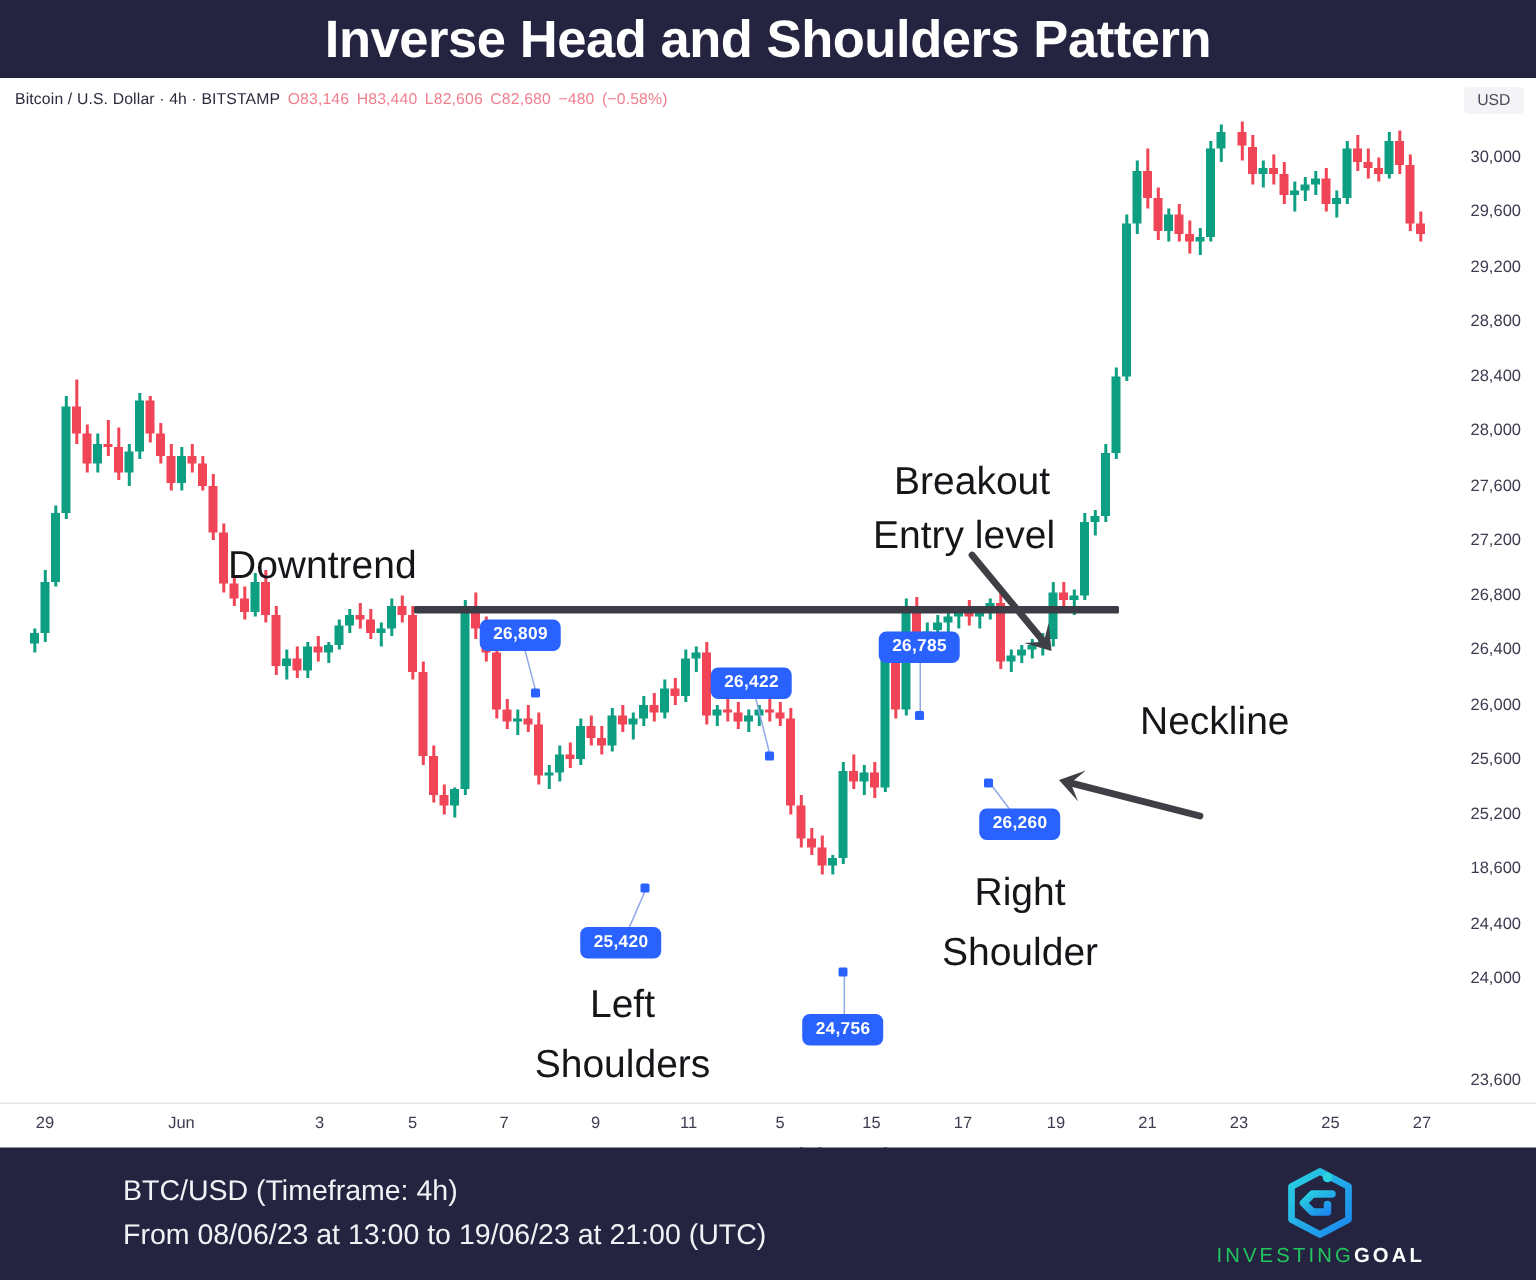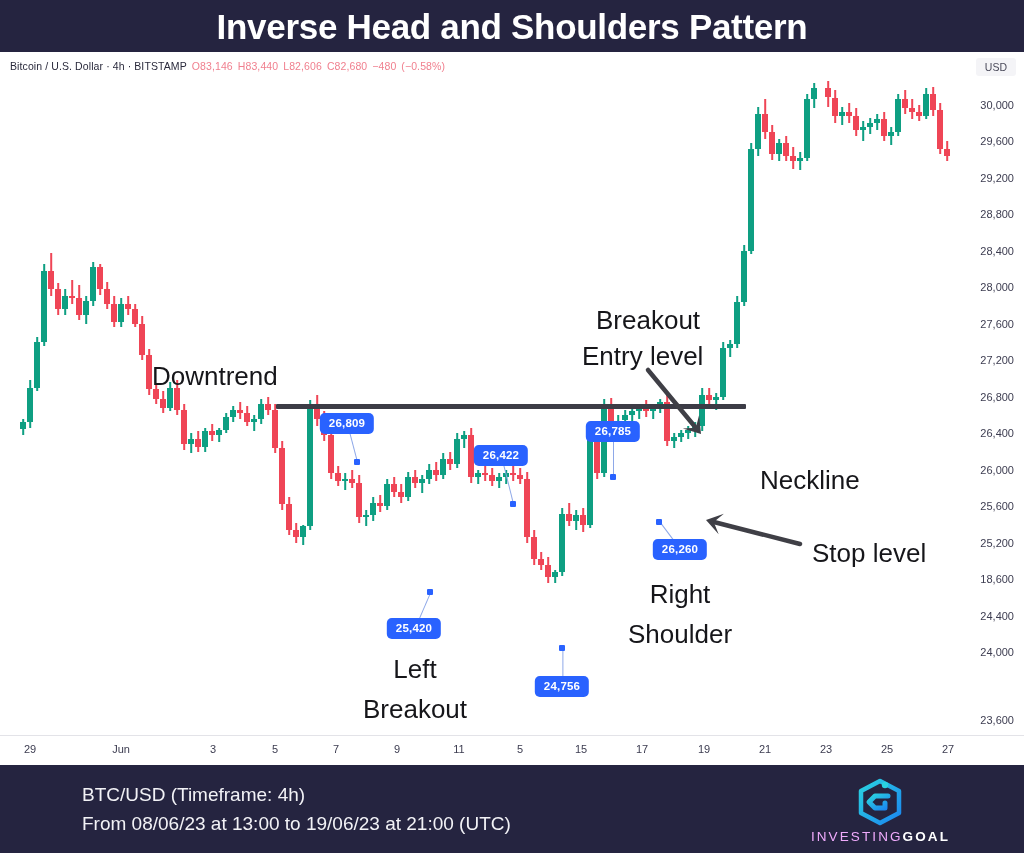--- a/index.html
+++ b/index.html
@@ -123,21 +123,21 @@
   }
   .footer-text {
     position: absolute; left: 82px; top: 16px;
     color: #f2f2f6; font-size: 19px; line-height: 1.52;
   }
   .brand {
     position: absolute; right: 74px; top: 12px;
     display: flex; flex-direction: column; align-items: center;
   }
   .brand-name { font-size: 13.5px; letter-spacing: 2.1px; margin-top: 2px; }
-  .brand-name .light { color: #f0abfc; font-weight: 400; }
+  .brand-name .light { color: #22c55e; font-weight: 400; }
   .brand-name .bold { color: #ffffff; font-weight: bold; }
 </style>
 </head>
 <body>
 
 <div id="root">
 
   <div class="titlebar">
     <h1>Inverse Head and Shoulders Pattern</h1>
   </div>
@@ -695,23 +695,22 @@
         <div class="pconn" style="left: 562px; top: 635px; height: 39px; transform: rotate(-180deg);"></div>
         <div class="pdot" style="left: 562px; top: 596px; background: rgb(41, 98, 255);"></div>
         <div class="pflag" style="left: 562px; top: 624px; background: rgb(41, 98, 255);">24,756</div>
         <div class="pconn" style="left: 680px; top: 498px; height: 35px; transform: rotate(-216.87deg);"></div>
         <div class="pdot" style="left: 659px; top: 470px; background: rgb(41, 98, 255);"></div>
         <div class="pflag" style="left: 680px; top: 487px; background: rgb(41, 98, 255);">26,260</div>
         <div class="anno" style="left: 152px; top: 304px; font-size: 26px;">Downtrend</div>
         <div class="anno" style="left: 582px; top: 284px; font-size: 26px;">Entry level</div>
         <div class="anno" style="left: 596px; top: 248px; font-size: 26px;">Breakout</div>
         <div class="anno" style="left: 760px; top: 408px; font-size: 26px;">Neckline</div>
-        <div class="anno" style="left: 812px; top: 481px; font-size: 26px;">Stop level</div>
         <div class="anno center" style="left: 415px; top: 597px; font-size: 26px;">Left
-Breakout</div>
+Shoulders</div>
         <div class="anno center" style="left: 562px; top: 658px; font-size: 26px; margin-top: 40px;">Head</div>
         <div class="anno center" style="left: 680px; top: 522px; font-size: 26px;">Right
 Shoulder</div>
         <svg class="arrow-svg" width="960" height="683" style="left: 0px; top: 0px;">
           <line x1="648" y1="318" x2="695.1958928622132" y2="374.9912668524838" stroke="#3f3f46" stroke-width="4.5" stroke-linecap="round"></line>
           <polygon points="701,382 682.7800940565068,376.611583960916 695.8974882305171,375.83847635383194 699.1019557625098,363.0950422356322" fill="#3f3f46"></polygon>
         </svg>
         <svg class="arrow-svg" width="960" height="683" style="left: 0px; top: 0px;">
           <line x1="800" y1="492" x2="714.8171511666826" y2="470.25118753191896" stroke="#3f3f46" stroke-width="4.5" stroke-linecap="round"></line>
           <polygon points="706,468 723.9020883990249,461.6348424250851 713.7513416849957,469.9790659621266 718.6595473010975,482.16812839196746" fill="#3f3f46"></polygon>

